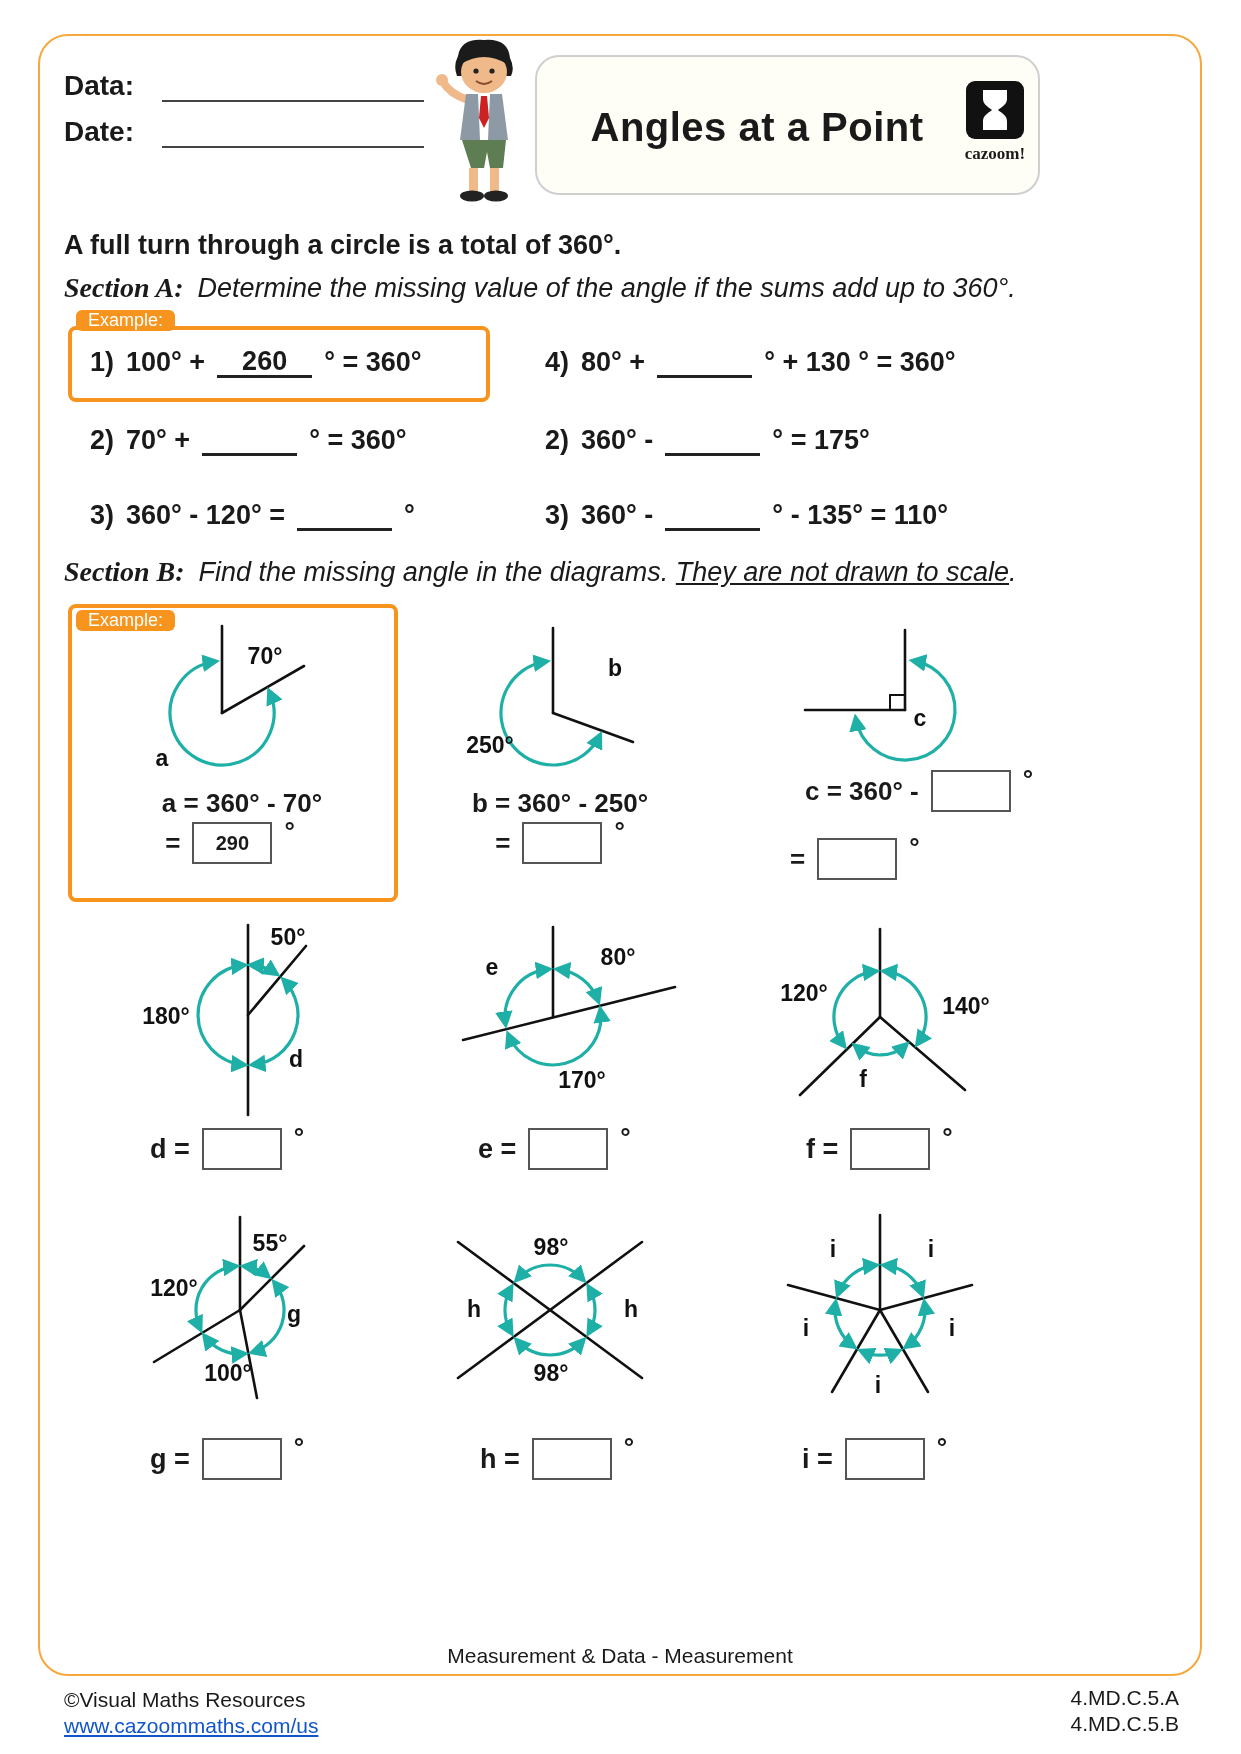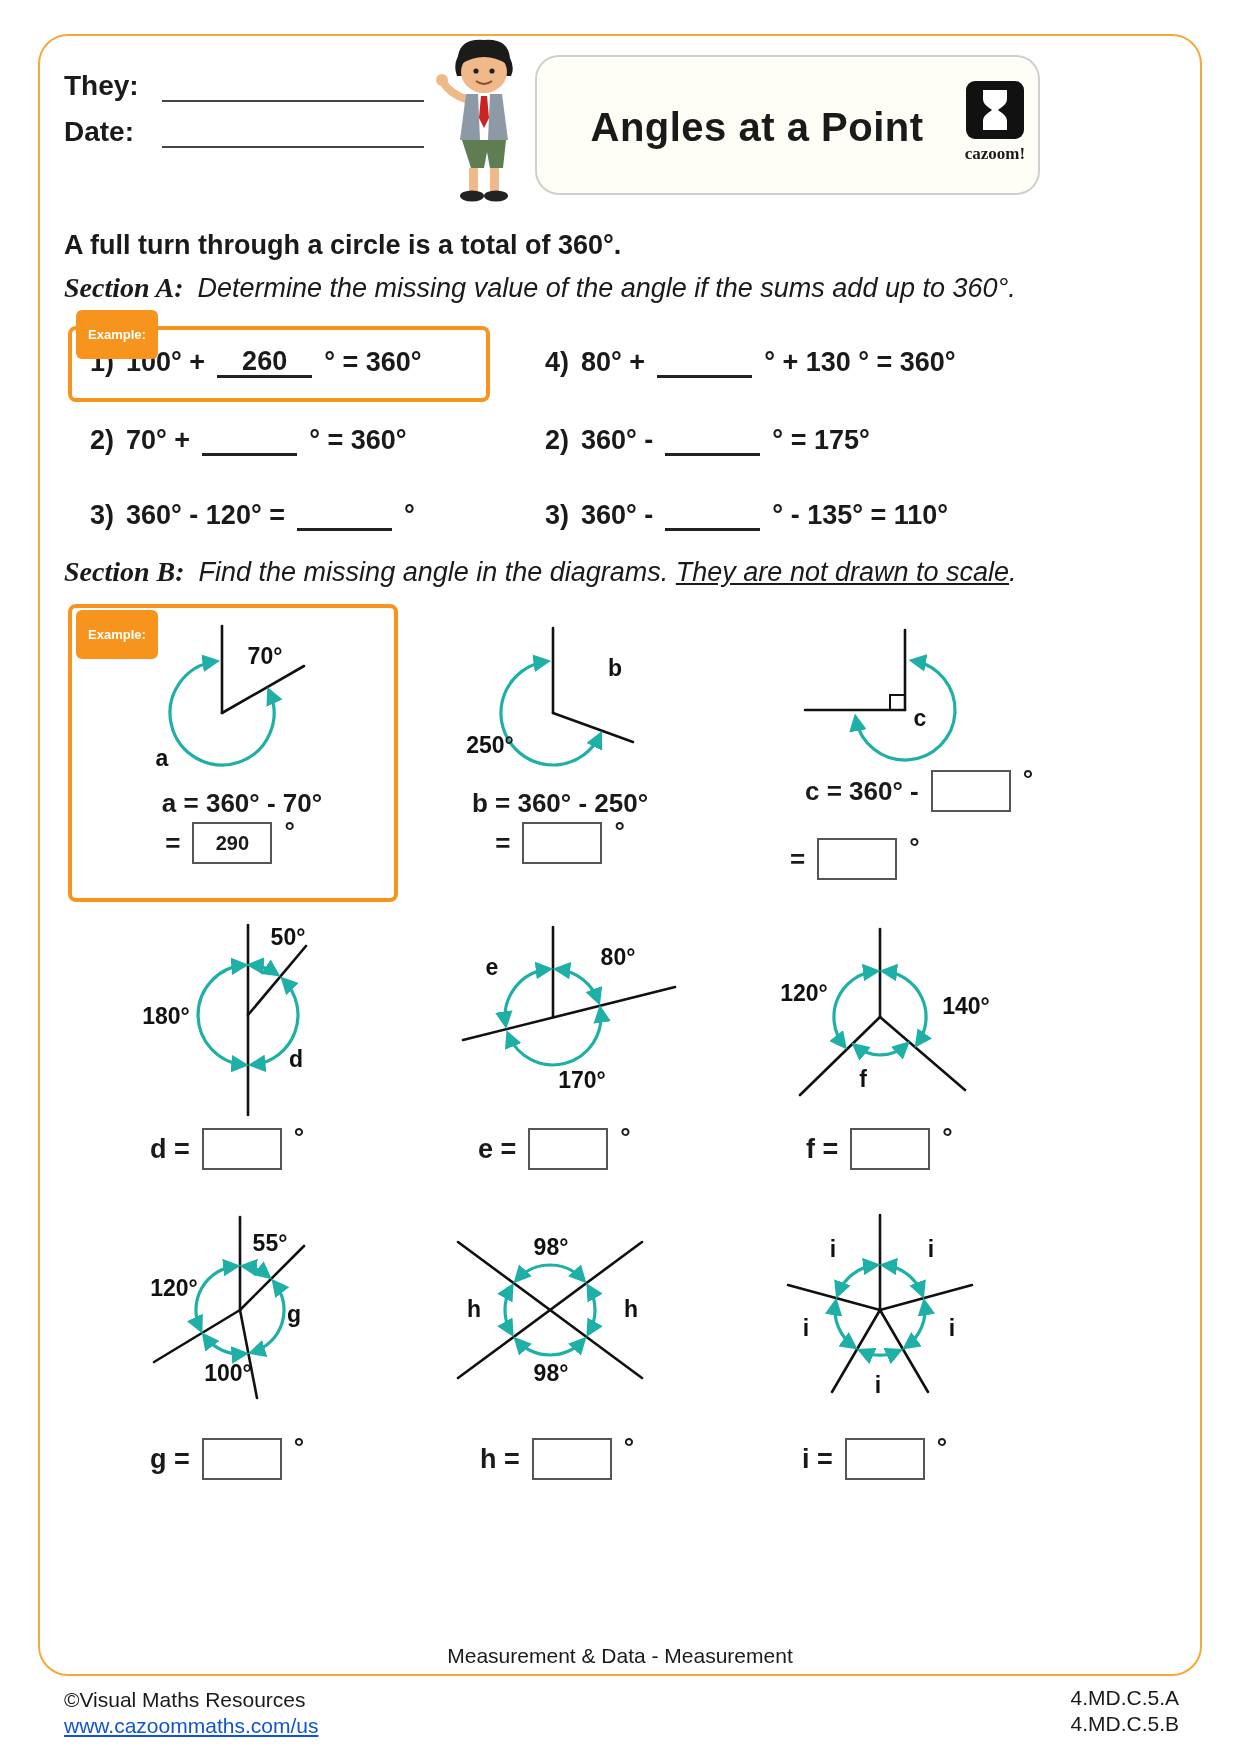--- a/index.html
+++ b/index.html
@@ -17,21 +17,21 @@
   .logo { position:absolute; left:425px; top:24px; width:66px; text-align:center; }
   .logo-caption { font-family:"Liberation Serif",serif; font-weight:bold; font-size:17px; margin-top:1px; }
 
   .intro { font-size:27px; font-weight:bold; }
   .sec-head { white-space:nowrap; }
   .sec-label { font-family:"Liberation Serif",serif; font-weight:bold; font-style:italic; font-size:28px; }
   .sec-instr { font-family:Liberation Sans, sans-serif; font-style:italic; font-size:27px; margin-left:14px; }
   .u { text-decoration:underline; }
 
   .exbox { position:absolute; border:4px solid #F7941D; border-radius:8px; background:transparent; }
-  .extab { position:absolute; background:#F7941D; color:#fff; font-weight:bold; font-size:13px; padding:17px 12px; border-radius:6px; z-index:3; }
+  .extab { position:absolute; background:#F7941D; color:#fff; font-weight:normal; font-size:18px; padding:0 12px; border-radius:6px; z-index:3; }
 
   .q { position:absolute; display:flex; align-items:flex-end; gap:12px; font-size:27px; font-weight:bold; white-space:nowrap; }
   .blank { display:inline-block; width:95px; height:34px; border-bottom:3px solid #222; text-align:center; }
   .blank .ansval { display:block; line-height:34px; font-size:27px; font-weight:bold; }
 
   .eqrow { position:absolute; display:flex; align-items:center; gap:12px; font-size:26px; font-weight:bold; white-space:nowrap; }
   .eqline { position:absolute; font-size:26px; font-weight:bold; text-align:center; }
   .ansbox { width:80px; height:42px; border:2px solid #555; background:#fff; display:flex; align-items:center; justify-content:center; font-size:20px; font-weight:bold; }
   .deg { align-self:flex-start; margin-top:-6px; }
   .anslabel { font-size:27px; font-weight:bold; }
@@ -48,21 +48,21 @@
   <defs>
     <marker id="arr" viewBox="0 0 10 10" refX="7" refY="5" markerWidth="5.5" markerHeight="5.5" orient="auto-start-reverse">
       <path d="M0,0 L10,5 L0,10 z" fill="#1EAFA7"></path>
     </marker>
   </defs>
 </svg>
 
 <div class="page">
   <div class="frame"></div>
 
-  <div class="abs hdr-label" style="left:64px; top:70px;">They:</div>
+  <div class="abs hdr-label" style="left:64px; top:70px;">Data:</div>
   <div class="abs hdr-line" style="left:162px; top:100px; width:262px;"></div>
   <div class="abs hdr-label" style="left:64px; top:116px;">Date:</div>
   <div class="abs hdr-line" style="left:162px; top:146px; width:262px;"></div>
 
   <svg class="abs" style="left:428px; top:36px;" width="112" height="170" viewBox="0 0 112 170">
     <path d="M30,20 Q33,2 56,4 Q80,2 82,22 Q87,32 83,40 L29,40 Q25,30 30,20" fill="#1b1b1b"></path>
     <ellipse cx="56" cy="36" rx="23" ry="21" fill="#F0B98A"></ellipse>
     <path d="M33,28 Q56,14 79,28 Q72,10 56,10 Q40,10 33,28" fill="#1b1b1b"></path>
     <circle cx="48" cy="35" r="2.6" fill="#222"></circle>
     <circle cx="64" cy="35" r="2.6" fill="#222"></circle>

